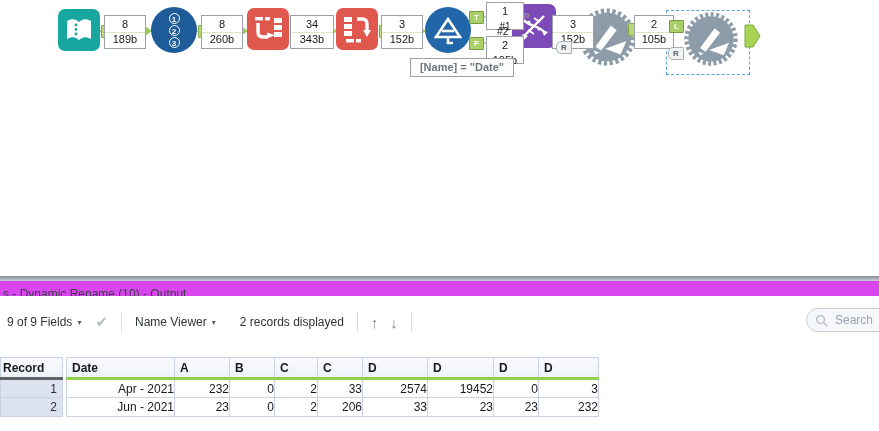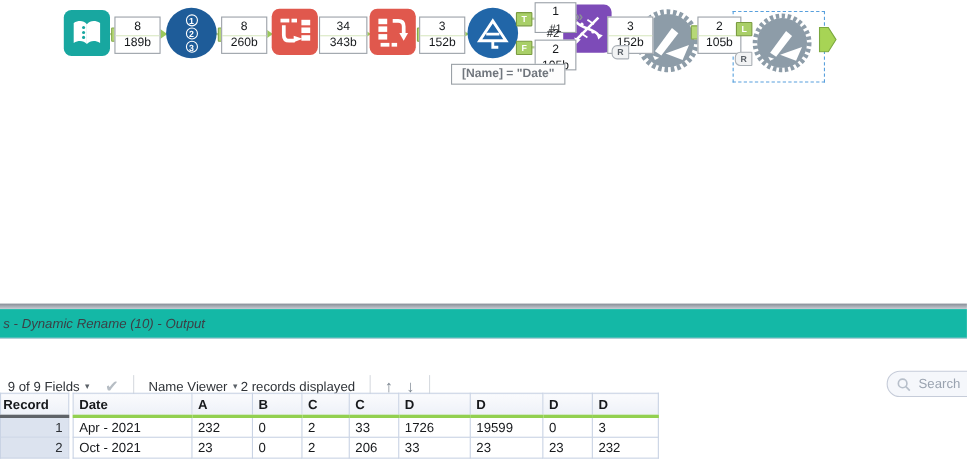--- a/index.html
+++ b/index.html
@@ -42,23 +42,23 @@
     background:#fdfdfd;border:1px solid #9aa0a6;color:#70767d;font-size:11px;font-weight:bold;
     line-height:17px;text-align:center;
   }
   #wireless{position:absolute;left:523px;top:7px;z-index:4;color:#8a9096;font-size:13px;font-weight:bold;}
   #conn-label-2{position:absolute;left:497px;top:25px;z-index:4;font-size:10.5px;color:#15181b;}
   #selection-box{position:absolute;left:666px;top:10px;width:82px;height:63px;border:1px dashed #58a0dd;z-index:1;background:transparent;}
   .out-arrow-big{position:absolute;z-index:2;}
   
   #results{position:absolute;left:0;top:276px;width:879px;height:155px;background:#fff;}
   #divider{position:absolute;left:0;top:0;width:100%;height:5px;background:linear-gradient(#878d96,#c9ced6);}
-  #panel-header{position:absolute;left:0;top:5px;width:100%;height:26px;background:#14b8a6;border-bottom:1px solid #ccd2df;font-style:italic;}
+  #panel-header{position:absolute;left:0;top:5px;width:100%;height:26px;background:#d946ef;border-bottom:1px solid #ccd2df;}
   #panel-title{position:absolute;left:3px;top:0;line-height:26px;font-size:12px;color:#3c4046;}
-  #toolbar{position:absolute;left:0;top:49px;width:100%;height:48px;background:#fff;}
+  #toolbar{position:absolute;left:0;top:20px;width:100%;height:48px;background:#fff;}
   #toolbar-row{position:absolute;left:7px;top:13px;height:26px;display:flex;align-items:center;font-size:12px;color:#2f3338;}
   .caret{font-size:8px;color:#5a6067;margin-left:5px;}
   .tsep{width:1px;height:20px;background:#d7dbe0;margin:0 13px;}
   .check{color:#b6bdc4;font-size:15px;font-weight:bold;margin-left:14px;}
   .udarrow{font-size:15px;color:#7d8791;font-weight:bold;}
   #search-box{
     position:absolute;left:806px;top:12px;width:92px;height:24px;box-sizing:border-box;
     border:1px solid #c6ccd9;border-radius:12px;background:#f5f7fb;display:flex;align-items:center;padding-left:8px;
   }
   #search-input{border:none;outline:none;background:transparent;font-size:12px;color:#4a4f57;width:50px;margin-left:5px;font-family:"Liberation Sans",sans-serif;}
@@ -66,21 +66,21 @@
   
   #grid{position:absolute;left:0;top:81px;border-collapse:collapse;table-layout:fixed;font-size:12px;color:#17191c;}
   #grid th,#grid td{box-sizing:border-box;overflow:hidden;white-space:nowrap;}
   #grid th{
     height:21px;font-weight:bold;text-align:left;padding:0 0 0 5px;
     background:linear-gradient(#fafbfd,#eef1f8);
     border:1px solid #c9d3e4;border-bottom:3px solid #92d050;
   }
   #grid th.record-h{border-bottom:3px solid #5f6368;padding-left:2px;}
   #grid th.spacer,#grid td.spacer{border:none;background:#fff;padding:0;}
-  #grid td{height:19px;background:#fff;border:1px solid #c9d3e4;padding:0 0 0 5px;}
+  #grid td{height:19px;background:#fff;border:1px solid #c9d3e4;padding:0 0 0 5px;text-align:right;}
   #grid td.record-c{background:#dce3ef;text-align:right;padding:0 5px 0 0;color:#2a2e33;}
 </style>
 </head>
 <body>
 
 <div id="workflow">
 
   <div class="wire" style="left:100px;top:30px;width:52px;"></div>
   <div class="wire" style="left:196px;top:30px;width:52px;"></div>
   <div class="wire" style="left:290px;top:30px;width:46px;"></div>
@@ -249,21 +249,21 @@
   </div>
 
   <div id="toolbar">
     <div id="toolbar-row">
       <span>9 of 9 Fields</span>
       <span class="caret">▾</span>
       <span class="check">✔</span>
       <span class="tsep"></span>
       <span>Name Viewer</span>
       <span class="caret">▾</span>
-      <span style="margin-left:3px;">2 records displayed</span>
+      <span style="margin-left:24px;">2 records displayed</span>
       <span class="tsep"></span>
       <span class="udarrow">↑</span>
       <span class="udarrow" style="margin-left:12px;">↓</span>
       <span class="tsep"></span>
     </div>
     <div id="search-box">
       <svg width="13" height="13" viewBox="0 0 14 14">
         <circle cx="6" cy="6" r="4.2" fill="none" stroke="#b7bfca" stroke-width="1.6"></circle>
         <line x1="9.2" y1="9.2" x2="13" y2="13" stroke="#b7bfca" stroke-width="1.6"></line>
       </svg>
@@ -302,29 +302,29 @@
       </thead>
     <tbody id="grid-body">
         <tr>
           <td class="record-c">1</td>
           <td class="spacer"></td>
           <td>Apr - 2021</td>
           <td>232</td>
           <td>0</td>
           <td>2</td>
           <td>33</td>
-          <td>1726</td>
-          <td>19599</td>
+          <td>2574</td>
+          <td>19452</td>
           <td>0</td>
           <td>3</td>
         </tr>
         <tr>
           <td class="record-c">2</td>
           <td class="spacer"></td>
-          <td>Oct - 2021</td>
+          <td>Jun - 2021</td>
           <td>23</td>
           <td>0</td>
           <td>2</td>
           <td>206</td>
           <td>33</td>
           <td>23</td>
           <td>23</td>
           <td>232</td>
         </tr>
       </tbody>

